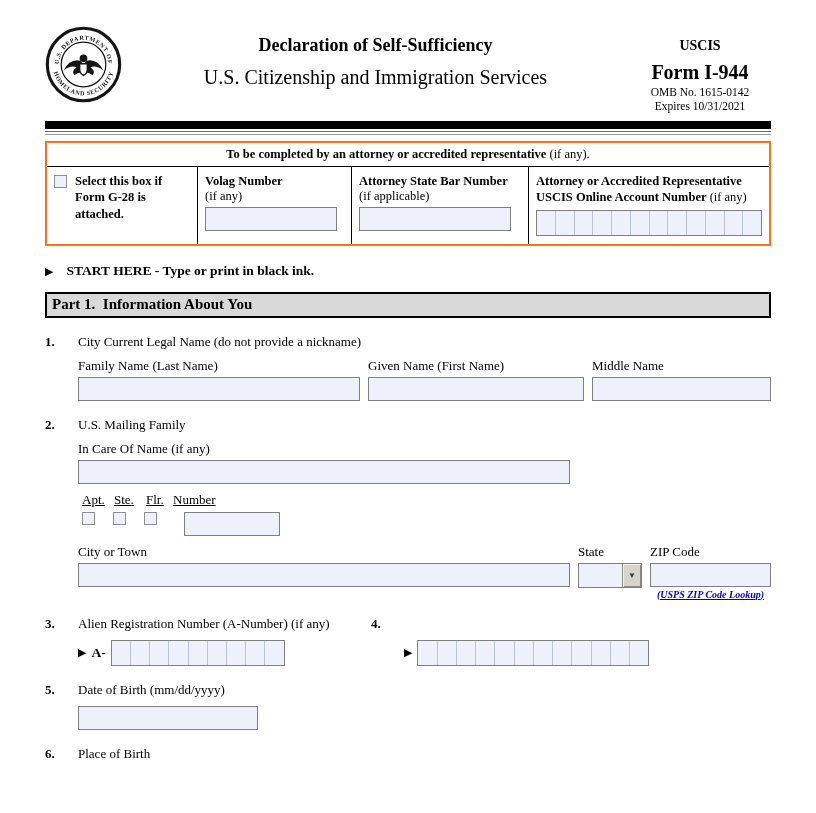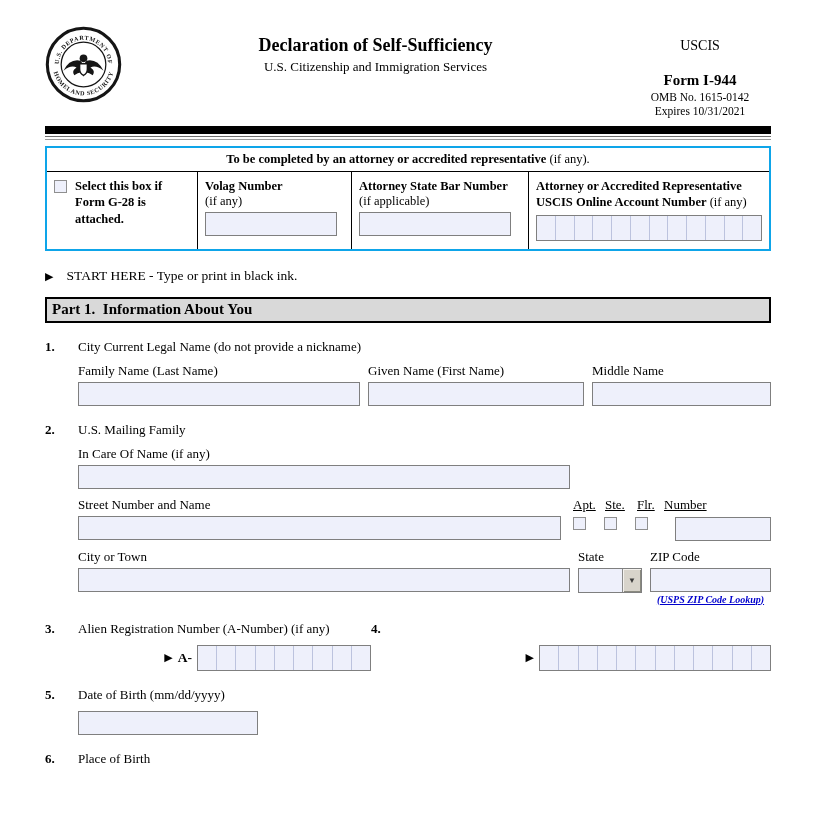--- a/index.html
+++ b/index.html
@@ -10,31 +10,31 @@
     color:#000;
   }
   .page { width:816px; padding:0 45px; }
 
   
   .header { display:flex; padding-top:26px; }
   .seal { width:77px; height:77px; flex-shrink:0; }
   .title-block { flex:1; text-align:center; padding-top:9px; }
   .title { font-size:18px; font-weight:bold; }
   .dept { font-size:14px; font-weight:bold; margin-top:13px; }
-  .agency { font-size:13px; margin-top:3px; }
+  .agency { font-size:20px; margin-top:10px; }
   .forminfo { width:142px; flex-shrink:0; text-align:center; padding-top:12px; }
-  .uscis { font-size:14px; font-weight:normal; }
-  .formnum { font-size:15px; font-weight:bold; margin-top:18px; }
+  .uscis { font-size:14px; font-weight:bold; }
+  .formnum { font-size:20px; font-weight:bold; margin-top:7px; }
   .omb, .expires { font-size:11.5px; margin-top:2px; }
 
   .black-bar { height:8px; background:#000; margin-top:9px; }
   .dbl-rule { margin-top:2px; height:4px; border-top:1.5px solid #6e6e6e; border-bottom:1.5px solid #9a9a9a; }
 
   
-  .atty { border:2px solid #0ea5e9; margin-top:6px; }
+  .atty { border:2px solid #f97316; margin-top:6px; }
   .atty-head { text-align:center; font-size:12.5px; padding:4px 2px; border-bottom:1.5px solid #000; }
   .atty-body { display:flex; }
   .atty-col { padding:6px 7px 8px 7px; }
   .atty-col + .atty-col { border-left:1.5px solid #000; }
   .col-g28 { width:150px; display:flex; gap:8px; }
   .col-volag { width:154px; }
   .col-bar { width:177px; }
   .col-acct { flex:1; }
   .atty-label { font-size:12.5px; font-weight:bold; line-height:1.3; }
   .atty-sub { font-size:12.5px; }
@@ -50,31 +50,31 @@
   .comb-cell:first-child { border-left:none; }
   input[type=checkbox] {
     appearance:none; -webkit-appearance:none;
     width:13px; height:13px; background:#eef0fb; border:1.5px solid #8f8f8f; flex-shrink:0;
   }
   .cb-lg { width:14px; height:14px; margin-top:2px; }
 
   
   .start-row { margin-top:17px; display:flex; gap:13px; align-items:baseline; }
   .pointer { font-size:11px; }
-  .start-text { font-size:13.5px; font-weight:normal; }
+  .start-text { font-size:13.5px; font-weight:bold; }
   .part-bar {
     margin-top:13px; border:2px solid #000; background:#d9d9d9;
     font-size:15px; font-weight:bold; padding:2px 5px 3px 5px; white-space:pre-wrap;
   }
 
   
   .item-head { display:flex; margin-top:16px; }
   .item-num { width:33px; flex-shrink:0; font-weight:bold; font-size:13px; }
   .item-label { font-size:13px; }
-  .indent { margin-left:33px;justify-content:flex-end; }
+  .indent { margin-left:33px; }
   .flabel { font-size:13px; margin-bottom:3px; }
   .fgroup { display:flex; flex-direction:column; }
   .row { display:flex; margin-top:8px; }
   .mt6 { margin-top:8px; }
 
   .w-family { width:282px; margin-right:8px; }
   .w-given  { width:216px; margin-right:8px; }
   .w-middle { flex:1; }
   .w-wide   { width:492px; margin-right:8px; }
 
@@ -219,24 +219,20 @@
   <div class="item-head">
     <span class="item-num">2.</span>
     <span class="item-label">U.S. Mailing Family</span>
   </div>
   <div class="indent mt6">
     <div class="fgroup w-wide">
       <span class="flabel">In Care Of Name (if any)</span>
       <input type="text" class="fld" style="">
     </div>
     <div class="row">
-      <div class="fgroup w-wide">
-        <span class="flabel">Street Number and Name</span>
-        <input type="text" class="fld" style="">
-      </div>
       <div class="unit-block">
         <div class="unit-labels">
           <span class="ul-apt">Apt.</span>
           <span class="ul-ste">Ste.</span>
           <span class="ul-flr">Flr.</span>
           <span>Number</span>
         </div>
         <div class="unit-ctrls">
           <input type="checkbox" style="">
           <input type="checkbox" style="">

